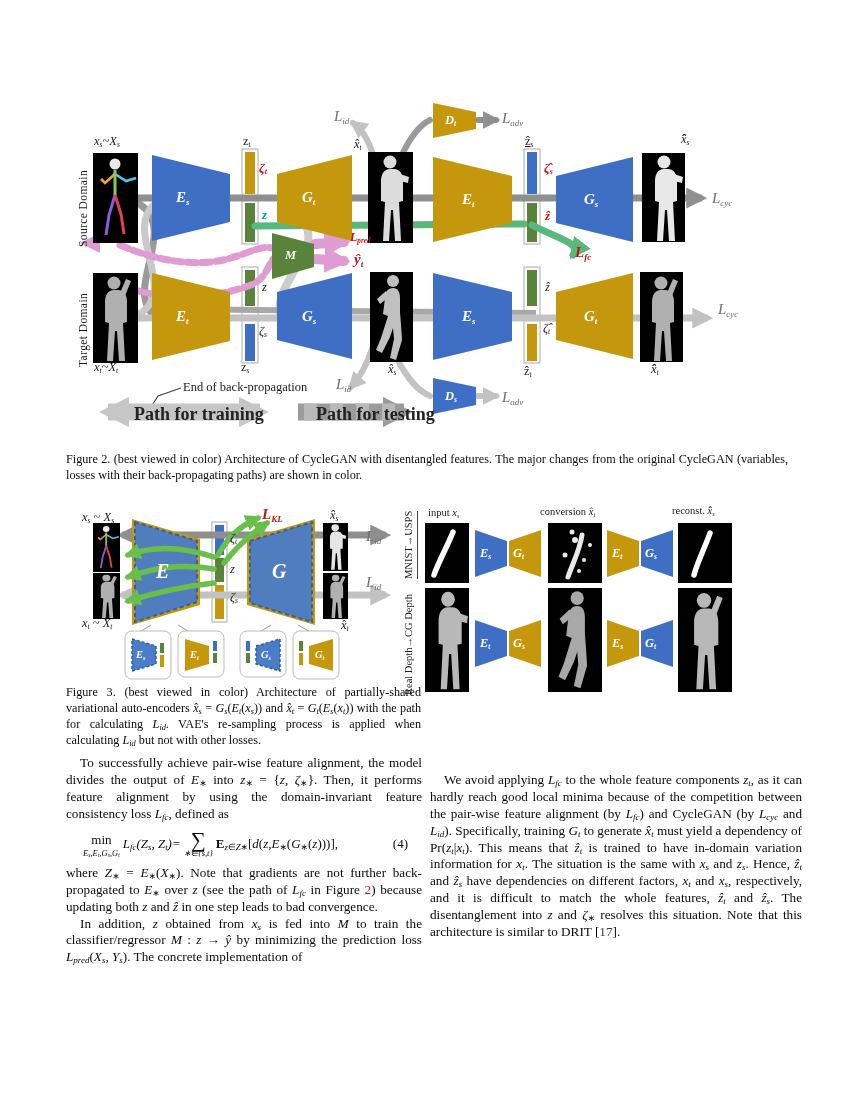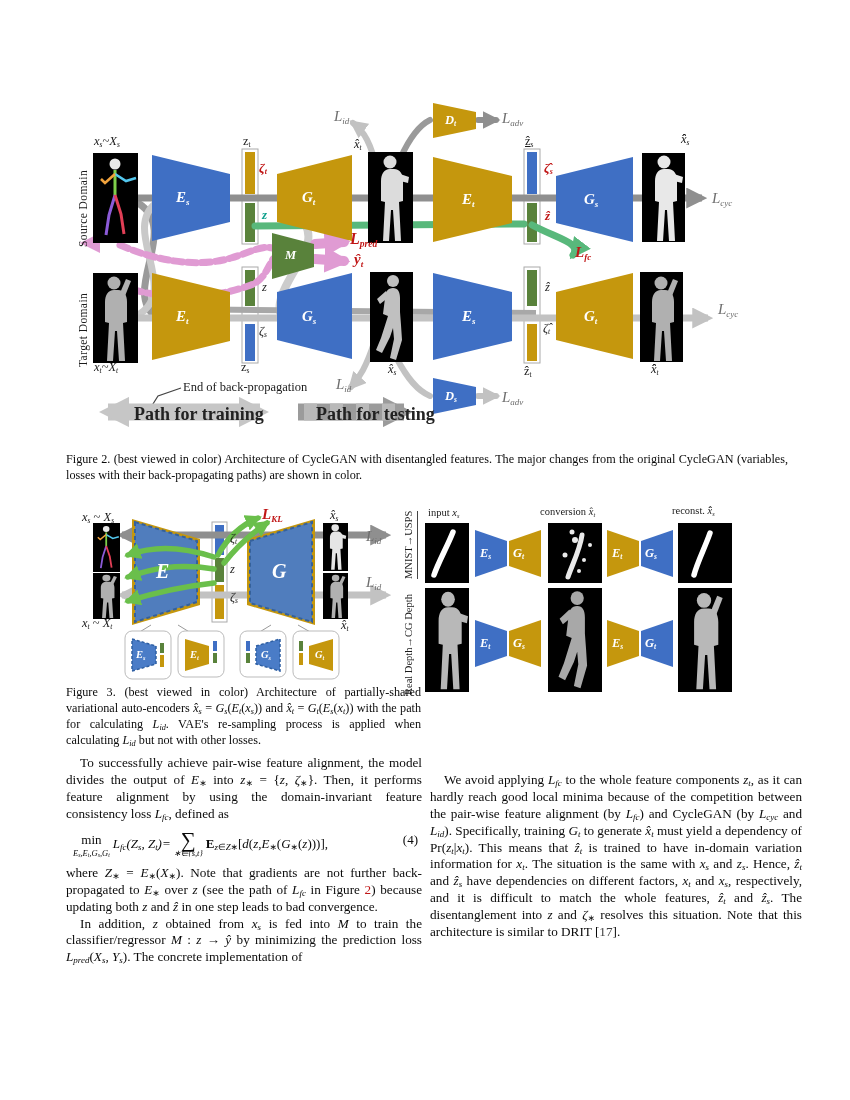--- a/index.html
+++ b/index.html
@@ -21,21 +21,21 @@
   .vlabel{transform:rotate(-90deg);transform-origin:0 0;}
   .ul{border-bottom:1px solid #444;padding-bottom:2px;}
   .legend-txt{font-weight:bold;font-size:18px;color:#222;font-style:normal;}
   .cap{position:absolute;font-size:12.2px;line-height:1.3;text-align:justify;color:#0a0a0a;}
   .col{position:absolute;font-size:13.2px;line-height:1.28;text-align:justify;color:#0a0a0a;}
   .col p{margin:0;}
   .col p.ind{text-indent:14px;}
   .ref{color:#c01515;}
   .cite{color:#404040;}
   .dbl{font-weight:bold;}
-  .equation{display:flex;align-items:flex-start;justify-content:space-between;margin:9px 4px 7px;font-size:13px;}
+  .equation{display:flex;align-items:center;justify-content:space-between;margin:9px 14px 7px;font-size:13px;}
   .eq-main{display:inline-flex;align-items:center;}
   .eq-stack{display:inline-flex;flex-direction:column;align-items:center;margin:0 3px;}
   .eq-sub{font-size:8.5px;font-style:italic;line-height:1;}
   .eq-sum{font-size:21px;line-height:.85;}
   .eq-body{font-style:italic;}
   .eq-num{font-size:13px;}
 </style>
 </head>
 <body>
 
@@ -221,21 +221,21 @@
     <div class="dlab dark" style="left:196px;top:186px;">z</div>
     <div class="dlab dark" style="left:193px;top:230px;">ζ<sub>s</sub></div>
     <div class="dlab dark" style="left:479px;top:186px;">ẑ</div>
     <div class="dlab dark" style="left:477px;top:227px;">ζ̂<sub>t</sub></div>
     <div class="dlab gray" style="left:268px;top:14px;">L<sub>id</sub></div>
     <div class="dlab gray" style="left:436px;top:16px;">L<sub>adv</sub></div>
     <div class="dlab gray" style="left:646px;top:96px;">L<sub>cyc</sub></div>
     <div class="dlab gray" style="left:270px;top:282px;">L<sub>id</sub></div>
     <div class="dlab gray" style="left:436px;top:295px;">L<sub>adv</sub></div>
     <div class="dlab gray" style="left:652px;top:207px;">L<sub>cyc</sub></div>
-    <div class="dlab red" style="left:284px;top:136px;font-size:16px;">L<sub>pred</sub></div>
+    <div class="dlab red" style="left:284px;top:136px;font-size:12px;">L<sub>pred</sub></div>
     <div class="dlab red" style="left:288px;top:157px;font-size:15px;">ŷ<sub>t</sub></div>
     <div class="dlab red" style="left:509px;top:150px;font-size:15px;">L<sub>fc</sub></div>
     <div class="dlab" style="left:117px;top:286px;font-size:12.5px;">End of back-propagation</div>
     <div class="dlab legend-txt" style="left:68px;top:310px;">Path for training</div>
     <div class="dlab legend-txt" style="left:250px;top:310px;">Path for testing</div>
   </div>
 
   <div class="cap" style="left:66px;top:452px;width:722px;">Figure 2. (best viewed in color) Architecture of CycleGAN with disentangled features. The major changes from the original CycleGAN (variables, losses with their back-propagating paths) are shown in color.</div>
 
   <div class="fig" style="left:66px;top:505px;width:354px;height:178px;">

